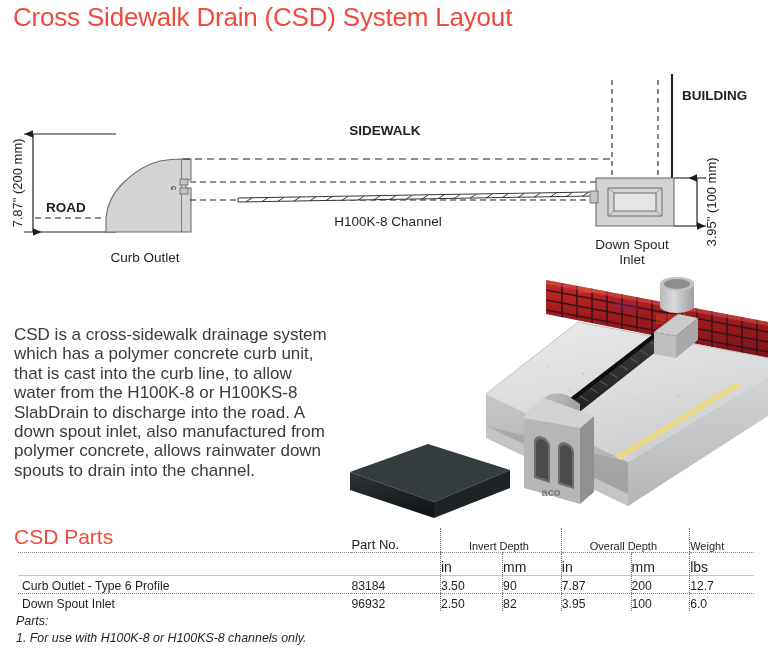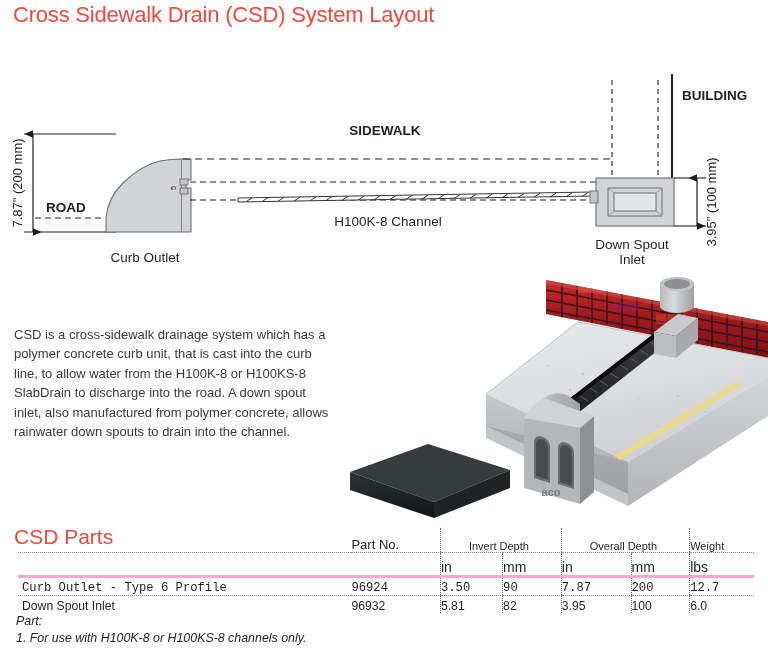--- a/index.html
+++ b/index.html
@@ -14,40 +14,40 @@
     font-family: "Liberation Sans", sans-serif;
     color: #231f20;
     overflow: hidden;
   }
   .page { position: absolute; inset: 0; }
 
   
   #page-title {
     position: absolute;
     left: 13px; top: 2px;
-    font-size: 22px;
+    font-size: 26px;
     font-weight: 400;
     letter-spacing: -0.2px;
     color: #ef4a3c;
     white-space: nowrap;
   }
 
   
   #schematic { position: absolute; left: 0; top: 36px; width: 622px; height: 240px; }
   #schematic svg { display: block; }
 
   .lbl { font-family: "Liberation Sans", sans-serif; fill: #231f20; }
   .lbl-bold { font-weight: bold; }
 
   
   #description {
     position: absolute;
     left: 14px; top: 325px;
     width: 320px;
-    font-size: 13px;
+    font-size: 17px;
     line-height: 19.4px;
     color: #3b3b3d;
   }
 
   
   #render3d {
     position: absolute;
     left: 338px; top: 266px;
     width: 430px; height: 252px;
   }
@@ -84,21 +84,21 @@
   .hdr-row td { height: 24px; font-size: 11px; }
   .hdr-row td.strong { font-weight: bold; font-size: 13px; }
   .unit-row td { height: 22px; font-size: 14px; }
   .data-row td { height: 17px; font-size: 12.2px; }
   .data-row td.partno { font-weight: bold; }
 
   
   .vsep { border-left: 1px dotted #6f6f6f; }
   
   .dot-under td { border-bottom: 1px dotted #8a8a8a; }
-  .solid-over td { border-top: 3px solid #f9a8d4; font-family: Liberation Mono, monospace; }
+  .solid-over td { border-top: 1px solid #f9a8d4; }
 
   
   #notes {
     position: absolute;
     left: 16px; top: 613px;
     font-style: italic;
     font-size: 12.4px;
     line-height: 16.5px;
     color: #231f20;
   }
@@ -392,38 +392,38 @@
         <td class="col-part"></td>
         <td class="col-num vsep">in</td>
         <td class="col-num vsep">mm</td>
         <td class="col-num vsep">in</td>
         <td class="col-num vsep">mm</td>
         <td class="col-wt vsep">lbs</td>
       </tr>
 
       <tr class="data-row solid-over dot-under">
         <td class="col-name">Curb Outlet - Type 6 Profile</td>
-        <td class="col-part partno">96924</td>
+        <td class="col-part partno">83184</td>
         <td class="col-num vsep">3.50</td>
         <td class="col-num vsep">90</td>
         <td class="col-num vsep">7.87</td>
         <td class="col-num vsep">200</td>
         <td class="col-wt vsep">12.7</td>
       </tr>
 
       <tr class="data-row">
         <td class="col-name">Down Spout Inlet</td>
         <td class="col-part partno">96932</td>
-        <td class="col-num vsep">5.81</td>
+        <td class="col-num vsep">2.50</td>
         <td class="col-num vsep">82</td>
         <td class="col-num vsep">3.95</td>
         <td class="col-num vsep">100</td>
         <td class="col-wt vsep">6.0</td>
       </tr>
     </tbody>
   </table>
 
   <div id="notes">
-    <div>Part:</div>
+    <div>Parts:</div>
     <div>1. For use with H100K-8 or H100KS-8 channels only.</div>
   </div>
 
 </div>
 
 </body></html>

